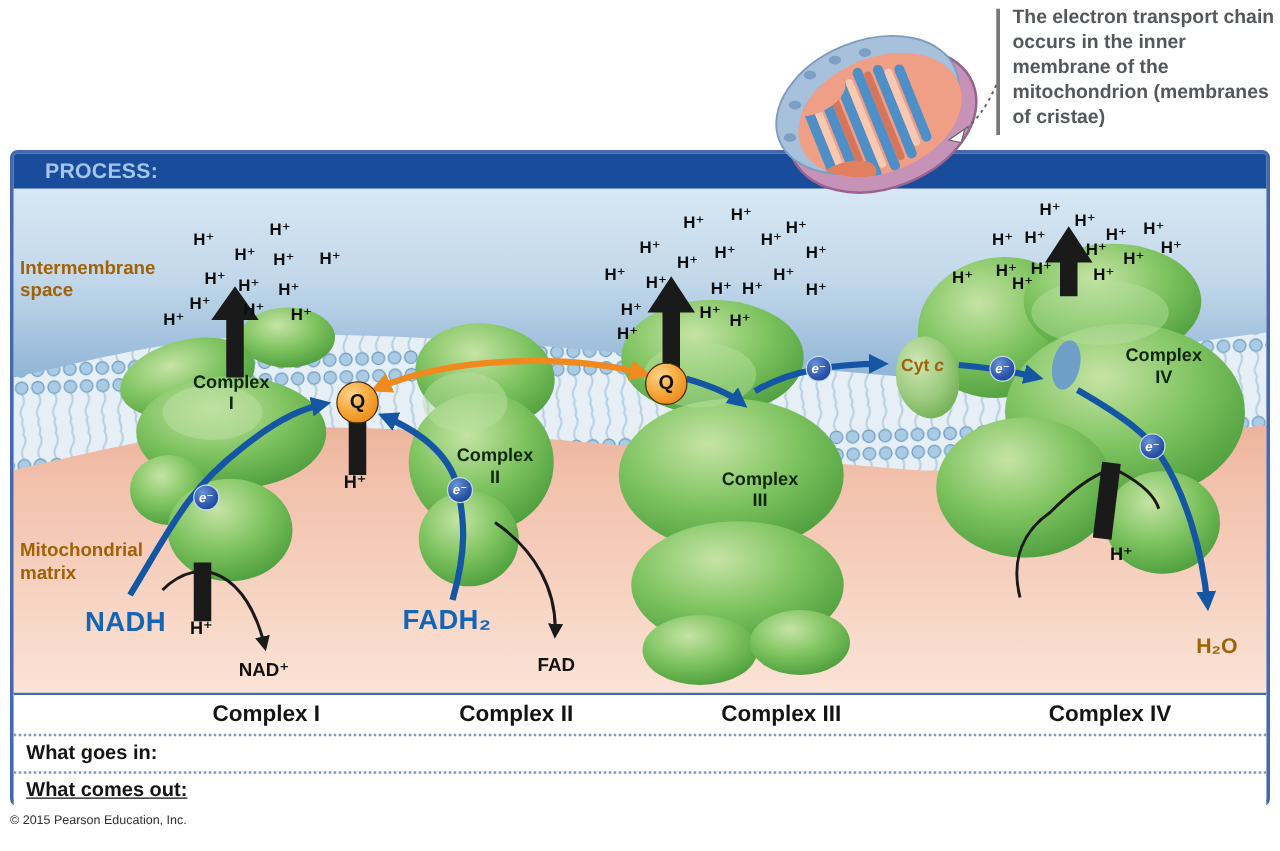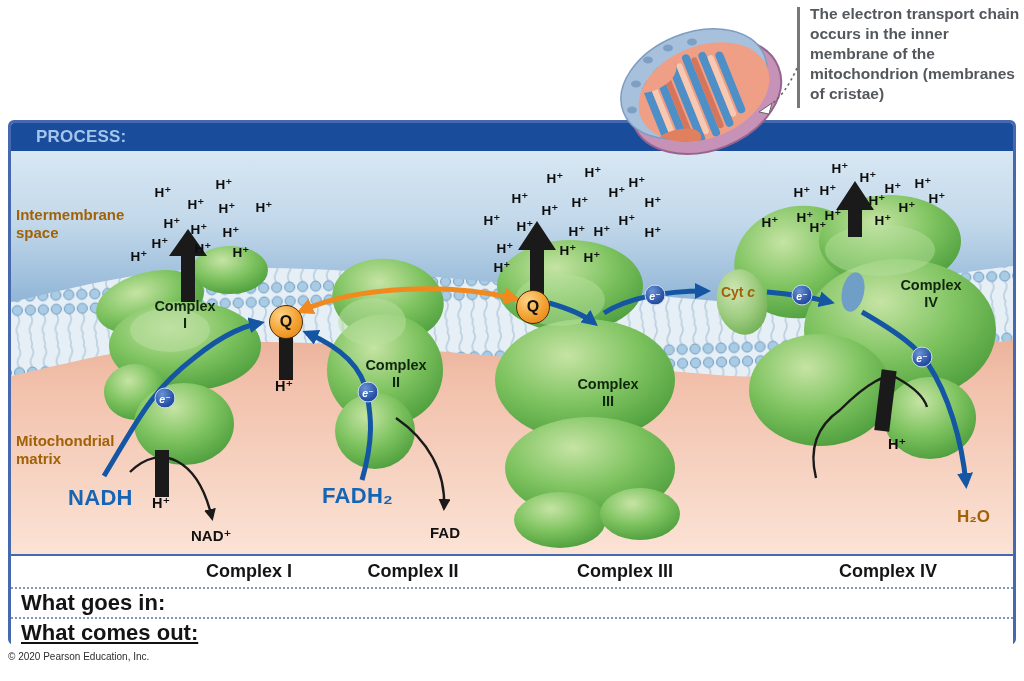--- a/index.html
+++ b/index.html
@@ -21,21 +21,21 @@
   .illu{position:absolute;left:0;top:28px;width:1002px;height:403px;
         background:linear-gradient(180deg,#d8e7f3 0%,#c2d8ea 18%,#8fb4d6 38%,#7da8ce 43%,
                    #eab098 44.5%,#f2c1ac 58%,#fbe3d6 100%);}
   .table{position:absolute;left:0;top:431px;width:1002px;height:91px;background:#fff;
          border-top:2px solid #4568ae;border-radius:0 0 3px 3px;}
   .t-cols{position:absolute;left:0;top:0;width:100%;height:31px;}
   .t-col{position:absolute;top:5px;transform:translateX(-50%);font-weight:bold;font-size:18px;color:#141414;}
   .t-row{position:absolute;left:0;width:100%;height:30px;border-top:2px dotted #8099bb;
          display:flex;align-items:center;padding-left:10px;box-sizing:border-box;}
   .t-row.r1{top:31px;} .t-row.r2{top:61px;text-decoration:underline;}
-  .t-row span{font-weight:bold;font-size:22px;color:#141414;}
+  .t-row span{font-weight:bold;font-size:16px;color:#141414;}
   .copyright{left:8px;top:651px;font-size:10px;color:#2e2e2e;}
   
   #diagram-svg{position:absolute;left:0;top:0;z-index:2;pointer-events:none;}
   
   .labels{position:absolute;left:0;top:0;width:1024px;height:681px;z-index:3;pointer-events:none;}
   .lbl{position:absolute;font-weight:bold;color:#a16207;}
   .region{font-size:15px;line-height:18px;}
   .l-inter{left:16px;top:206px;width:132px;}
   .l-memcris{left:22px;top:302px;width:116px;background:rgba(255,255,255,.78);
              padding:3px 4px;border-radius:3px;color:#1a1a1a;}
@@ -65,34 +65,34 @@
 <div class="abs callout-bar"></div>
 <div class="abs callout-text">The electron transport chain occurs in the inner membrane of the mitochondrion (membranes of cristae)</div>
 
 <div class="abs figure">
   <div class="fig-header">
     <span class="process">PROCESS:</span>
   </div>
   <div class="illu"></div>
   <div class="table">
     <div class="t-cols">
-        <span class="t-col" style="left: 202px; margin-left: 36px;">Complex I</span>
+        <span class="t-col" style="left: 202px;">Complex I</span>
         <span class="t-col" style="left: 402px;">Complex II</span>
         <span class="t-col" style="left: 614px;">Complex III</span>
         <span class="t-col" style="left: 877px;">Complex IV</span>
       </div>
     <div class="t-row r1">
       <span>What goes in:</span>
     </div>
     <div class="t-row r2">
       <span>What comes out:</span>
     </div>
   </div>
 </div>
-<div class="abs copyright">© 2020 Pearson Education, Inc.</div>
+<div class="abs copyright">© 2015 Pearson Education, Inc.</div>
 
 <svg id="diagram-svg" width="1024" height="681" viewBox="0 0 1024 681">
   <defs>
     <radialGradient id="g1" cx="40%" cy="30%" r="75%">
       <stop offset="0%" stop-color="#c6e4a4"></stop>
         <stop offset="55%" stop-color="#7cc25e"></stop>
       <stop offset="100%" stop-color="#4c9c3c"></stop>
     </radialGradient>
     <radialGradient id="g2" cx="40%" cy="30%" r="75%">
       <stop offset="0%" stop-color="#cfe6b4"></stop>

